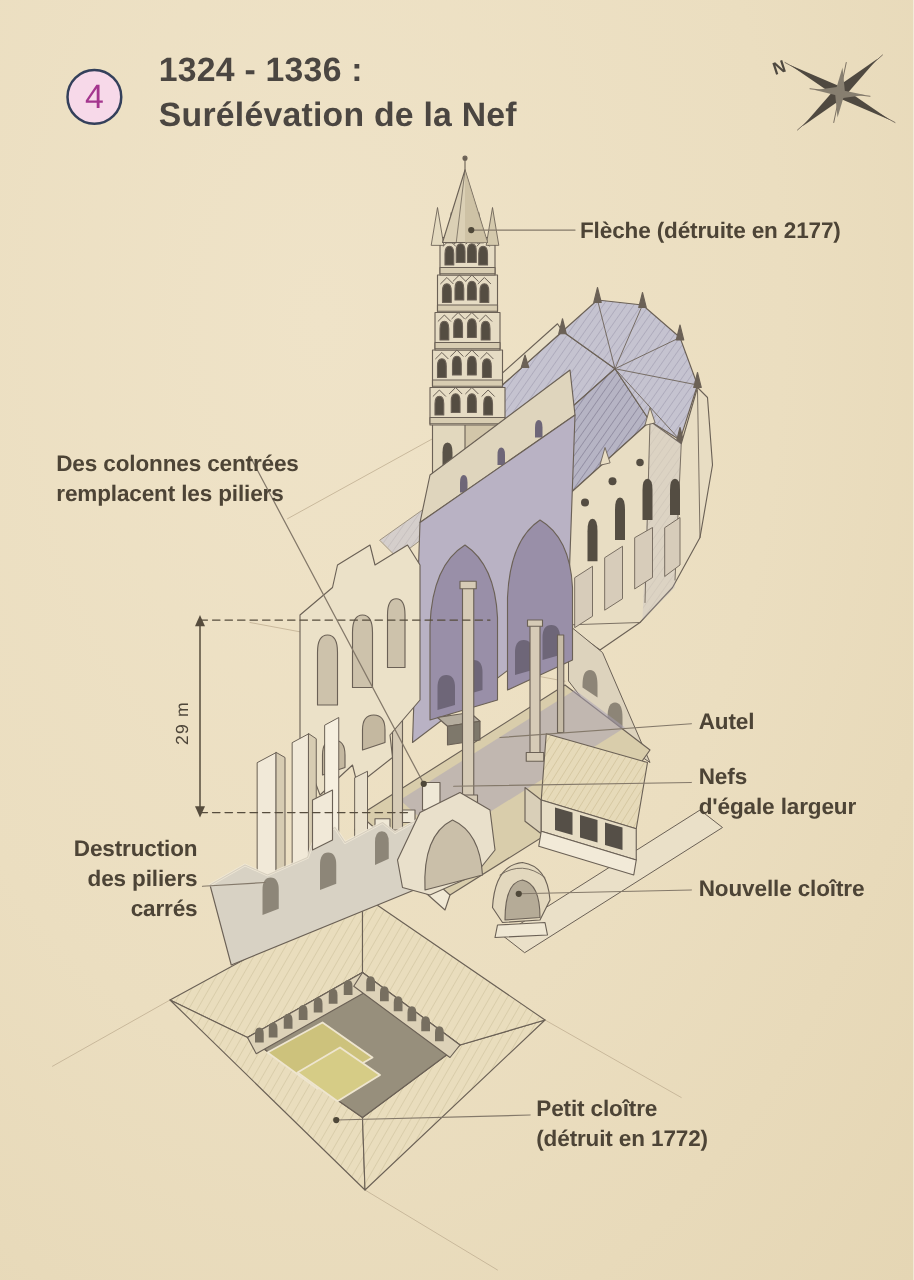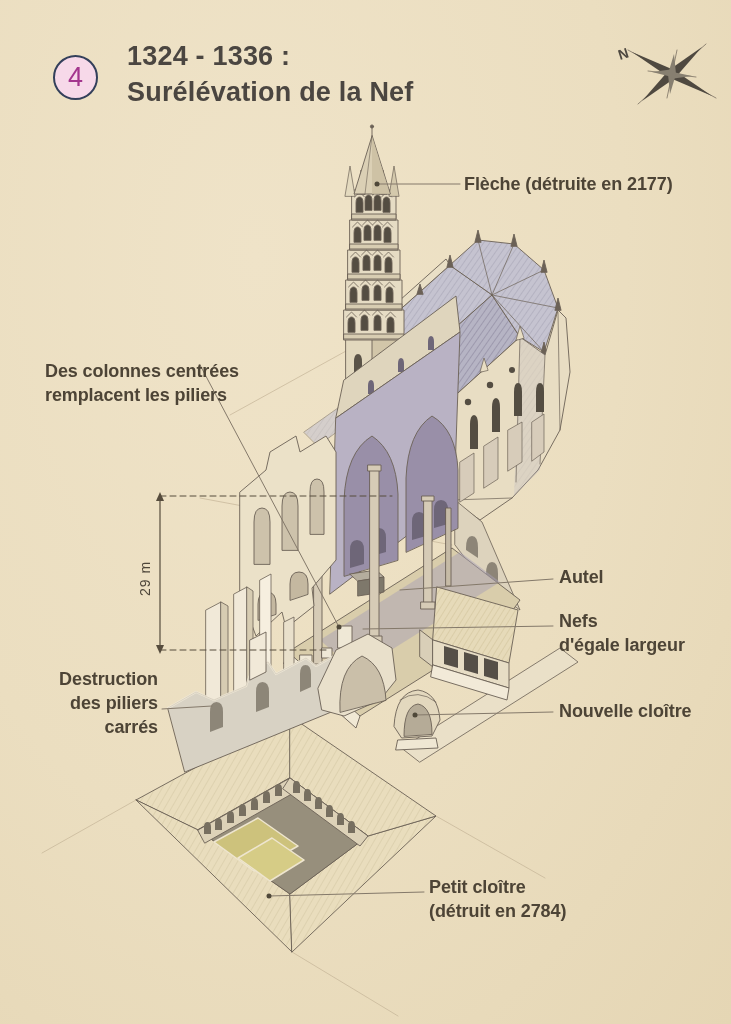--- a/index.html
+++ b/index.html
@@ -390,15 +390,15 @@
 
 <div class="lbl lbl-destruction">Destruction
 des piliers carrés</div>
 
 <div class="lbl lbl-nefs">Nefs
 d'égale largeur</div>
 
 <div class="lbl lbl-entree">Nouvelle cloître</div>
 
 <div class="lbl lbl-cloitre">Petit cloître
-(détruit en 2784)</div>
+(détruit en 1772)</div>
 
 </div>
 
 </body></html>

